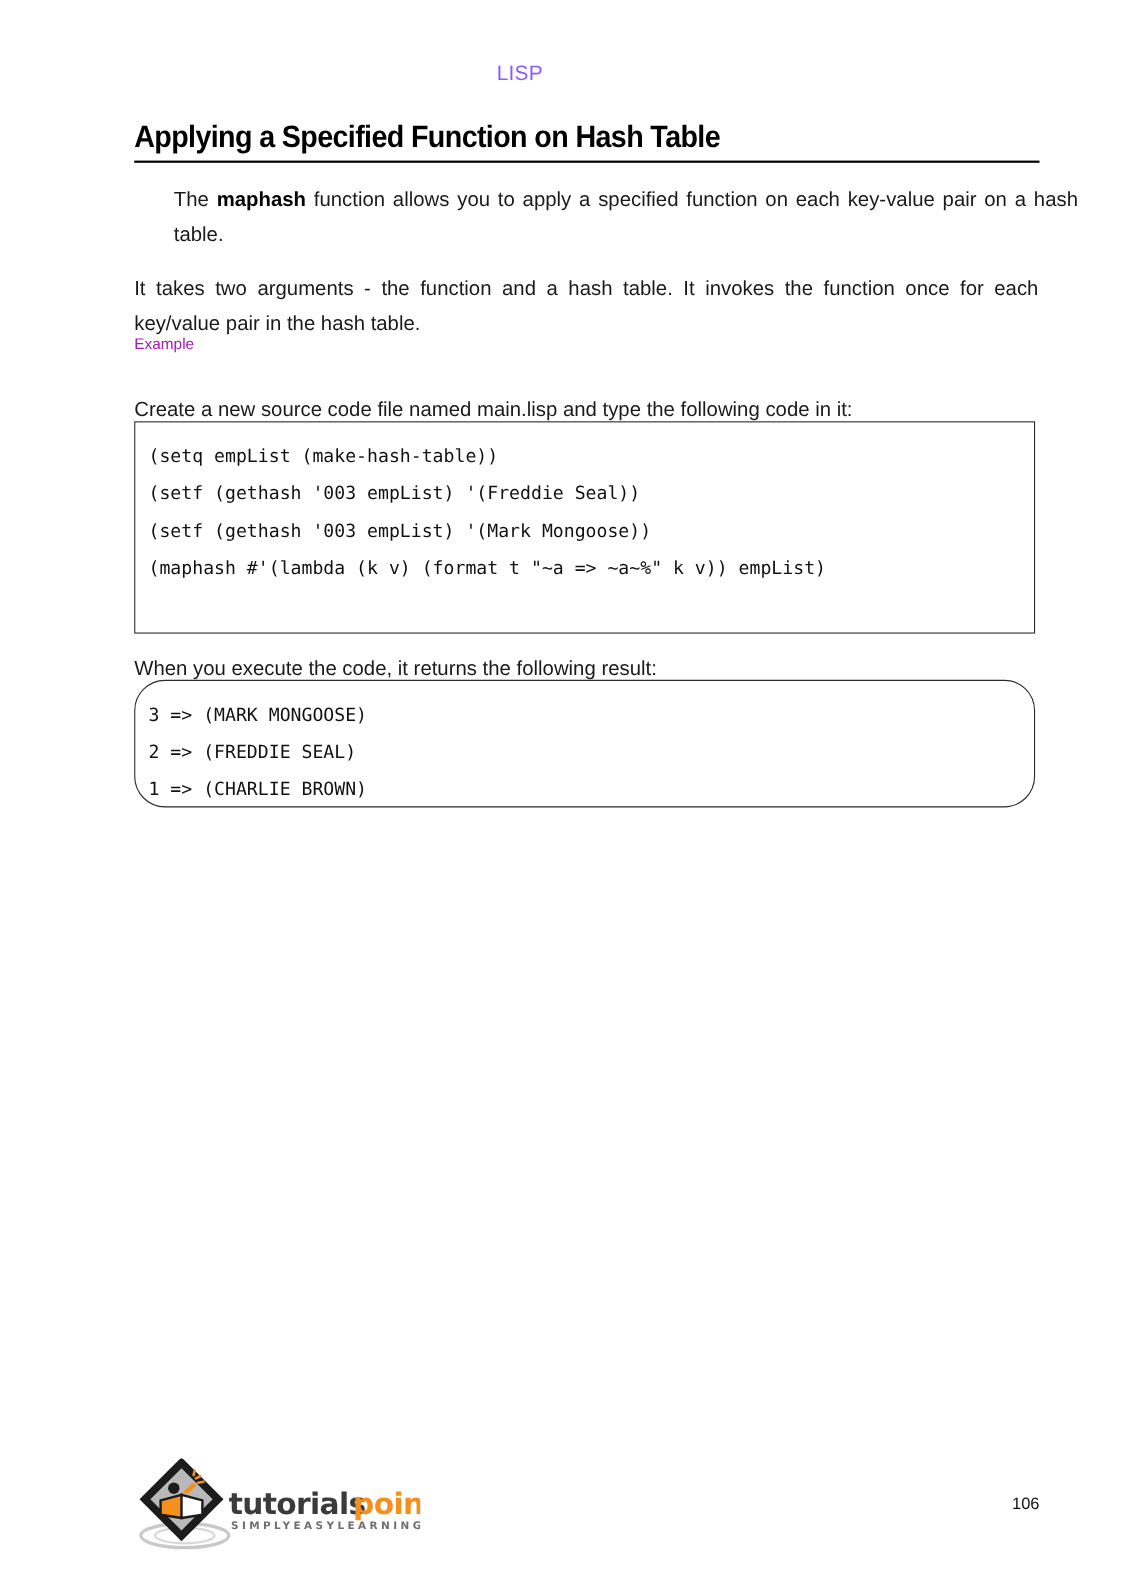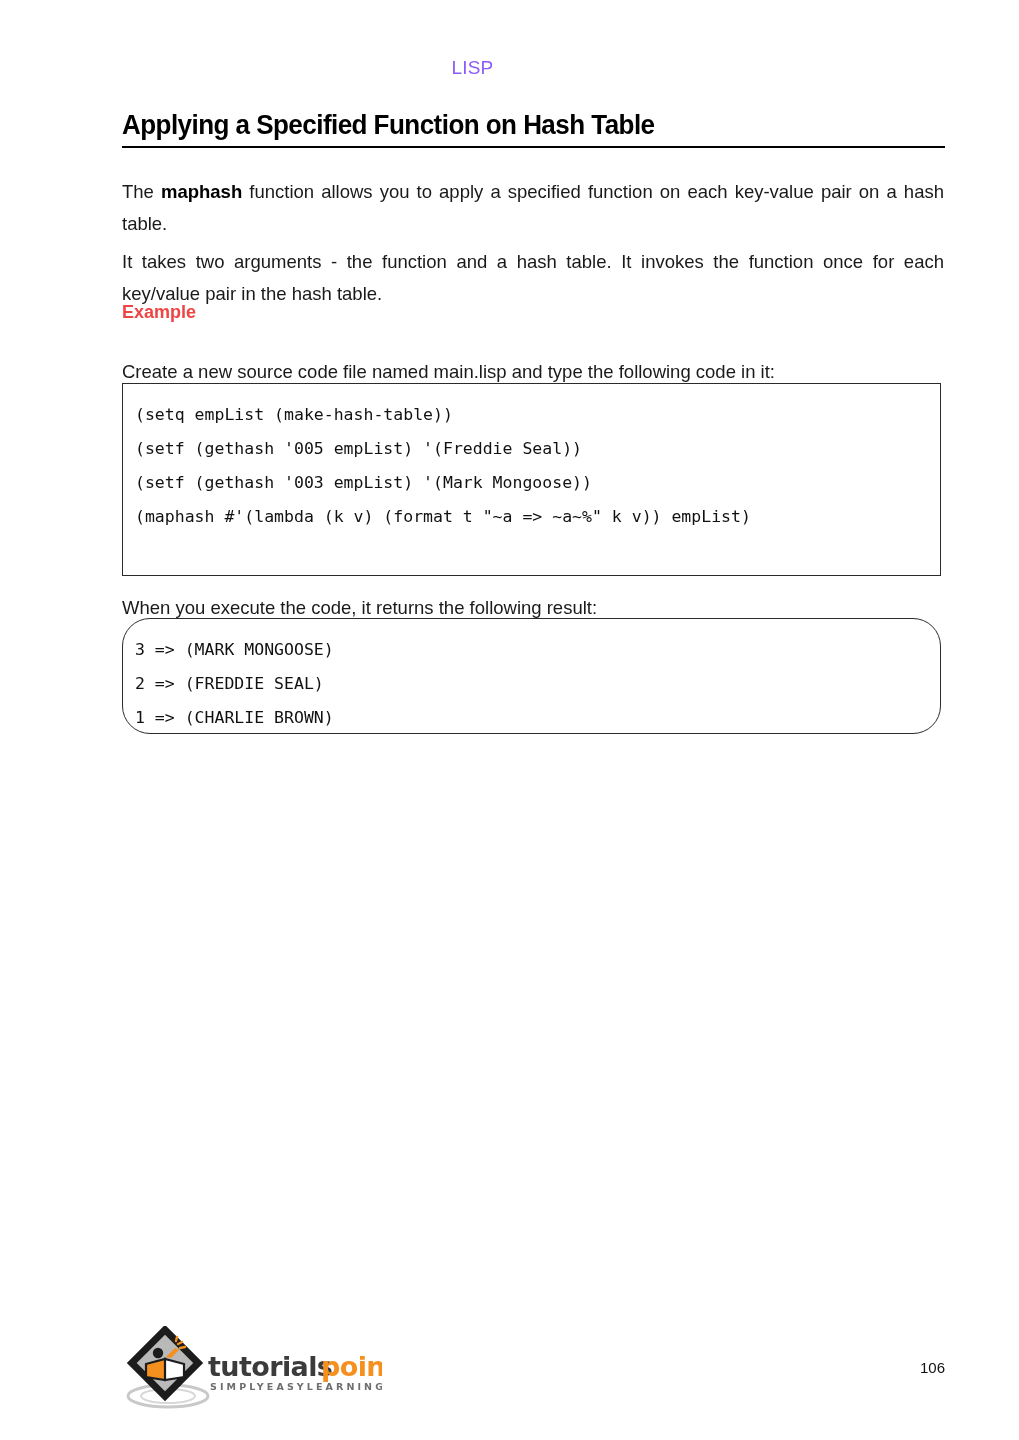--- a/index.html
+++ b/index.html
@@ -67,30 +67,30 @@
     width: 822px;
     font-size: 18.5px;
     line-height: 32px;
     color: #1a1a1a;
     text-align: justify;
     text-justify: inter-word;
   }
   .para.nojust { text-align: left; margin-top: 16px; }
   .para b { font-weight: bold; color: #000; }
 
-  #para-intro  { top: 157px; }
+  #para-intro  { top: 146px; margin-left: 36px; }
   #para-args   { top: 227px; }
   .subhead {
     position: absolute;
     left: 122px;
     top: 298px;
-    font-size: 18px;
+    font-size: 14px;
     line-height: 28px;
-    font-weight: bold;
-    color: #ef4444;
+    font-weight: normal;
+    color: #a21caf;
   }
   #para-create { top: 340px; }
   #para-result { top: 576px; }
 
   
   .codebox {
     position: absolute;
     left: 122px;
     width: 819px;
     border: 1.5px solid #2b2b2b;
@@ -145,21 +145,21 @@
   <p class="para" id="para-intro"><span>The </span><b>maphash</b><span> function allows you to apply a specified function on each key-value pair on a hash table.</span></p>
 
   <p class="para" id="para-args">It takes two arguments - the function and a hash table. It invokes the function once for each key/value pair in the hash table.</p>
 
   <div class="subhead">Example</div>
 
   <p class="para nojust" id="para-create">Create a new source code file named main.lisp and type the following code in it:</p>
 
   <div class="codebox" id="code-block">
     <div class="code-line">(setq empList (make-hash-table))</div>
-    <div class="code-line">(setf (gethash '005 empList) '(Freddie Seal))</div>
+    <div class="code-line">(setf (gethash '003 empList) '(Freddie Seal))</div>
     <div class="code-line">(setf (gethash '003 empList) '(Mark Mongoose))</div>
     <div class="code-line">(maphash #'(lambda (k v) (format t "~a =&gt; ~a~%" k v)) empList)</div>
   </div>
 
   <p class="para nojust" id="para-result">When you execute the code, it returns the following result:</p>
 
   <div class="codebox" id="output-block">
     <div class="code-line">3 =&gt; (MARK MONGOOSE)</div>
     <div class="code-line">2 =&gt; (FREDDIE SEAL)</div>
     <div class="code-line">1 =&gt; (CHARLIE BROWN)</div>

